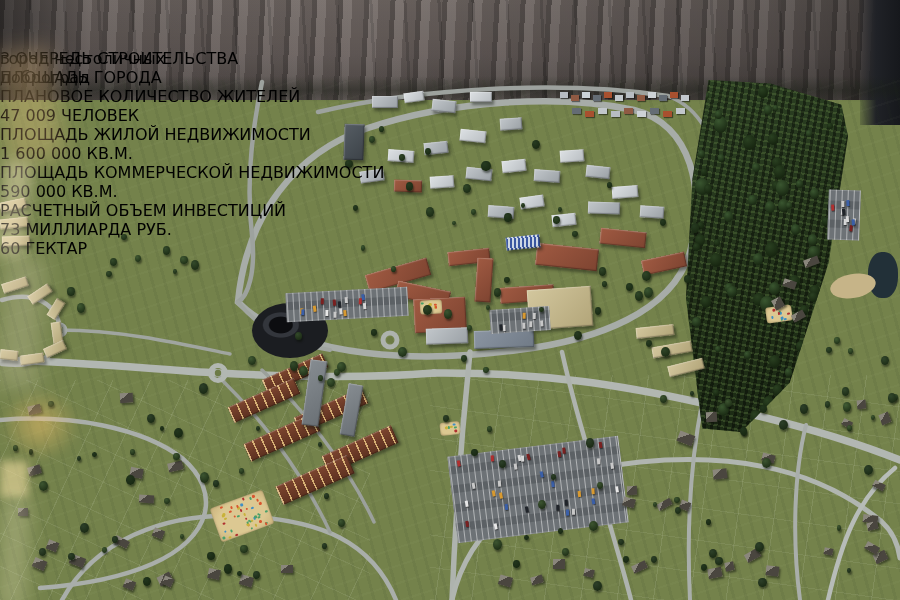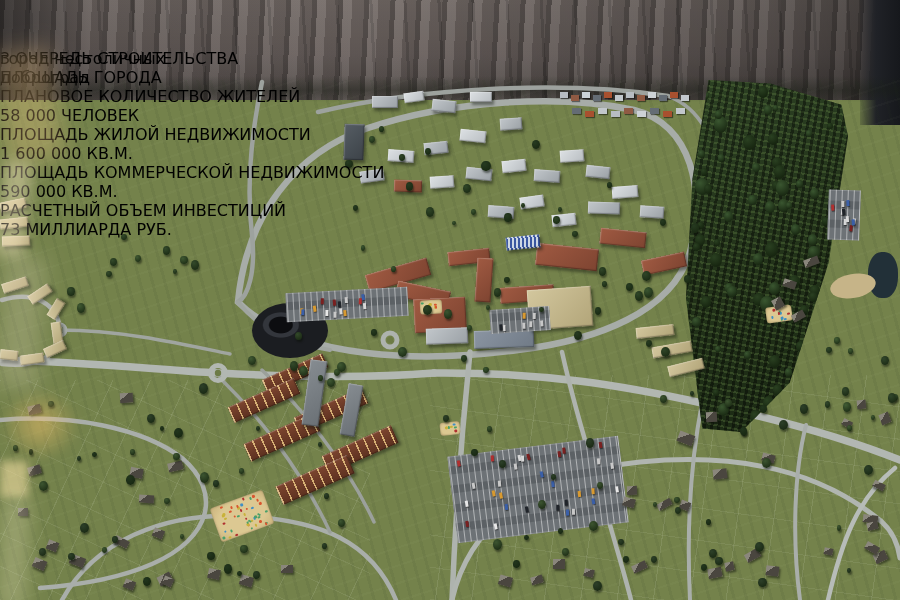--- a/index.html
+++ b/index.html
@@ -680,38 +680,39 @@
 
   <div class="abs" id="bullet"></div>
   <div class="abs" id="stats">
     <div class="title">3 ОЧЕРЕДЬ СТРОИТЕЛЬСТВА</div>
     <div class="s-row">
       <div class="s-label">ПЛОЩАДЬ ГОРОДА</div>
     </div>
     <div class="s-row">
       <div class="s-label">ПЛАНОВОЕ КОЛИЧЕСТВО
 ЖИТЕЛЕЙ</div>
-      <div class="s-value">58 000 ЧЕЛОВЕК</div>
+      <div class="s-value">47 009 ЧЕЛОВЕК</div>
     </div>
     <div class="s-row">
       <div class="s-label">ПЛОЩАДЬ ЖИЛОЙ
 НЕДВИЖИМОСТИ</div>
       <div class="s-value">1 600 000 КВ.М.</div>
     </div>
     <div class="s-row">
       <div class="s-label">ПЛОЩАДЬ КОММЕРЧЕСКОЙ
 НЕДВИЖИМОСТИ</div>
       <div class="s-value">590 000 КВ.М.</div>
     </div>
     <div class="s-row">
       <div class="s-label">РАСЧЕТНЫЙ ОБЪЕМ
 ИНВЕСТИЦИЙ</div>
       <div class="s-value">73 МИЛЛИАРДА РУБ.</div>
     </div>
     <div class="s-row">
+      <div class="s-value">60 ГЕКТАР</div>
     </div>
   </div>
 
   <div class="glow" style="left:88px;top:238px;width:58px;height:112px;background:rgba(255,208,138,.3);filter:blur(11px);transform:rotate(-8deg);"></div>
   <div class="glow" style="left:316px;top:283px;width:28px;height:96px;background:rgba(255,238,200,.42);filter:blur(7px);transform:rotate(6deg);"></div>
   <div class="glow" style="left:350px;top:162px;width:42px;height:132px;background:rgba(255,242,214,.2);filter:blur(10px);transform:rotate(4deg);"></div>
   <div class="glow" style="left:540px;top:272px;width:80px;height:72px;background:radial-gradient(rgba(255,202,112,.5),rgba(255,202,112,0) 70%);filter:blur(5px);"></div>
   <div class="glow" style="left:554px;top:296px;width:28px;height:36px;background:rgba(255,232,172,.55);filter:blur(4px);"></div>
   <div class="glow" style="left:192px;top:220px;width:28px;height:112px;background:rgba(255,246,204,.26);filter:blur(9px);transform:rotate(3deg);"></div>
   <div class="abs sheen" id="sheen1"></div>

